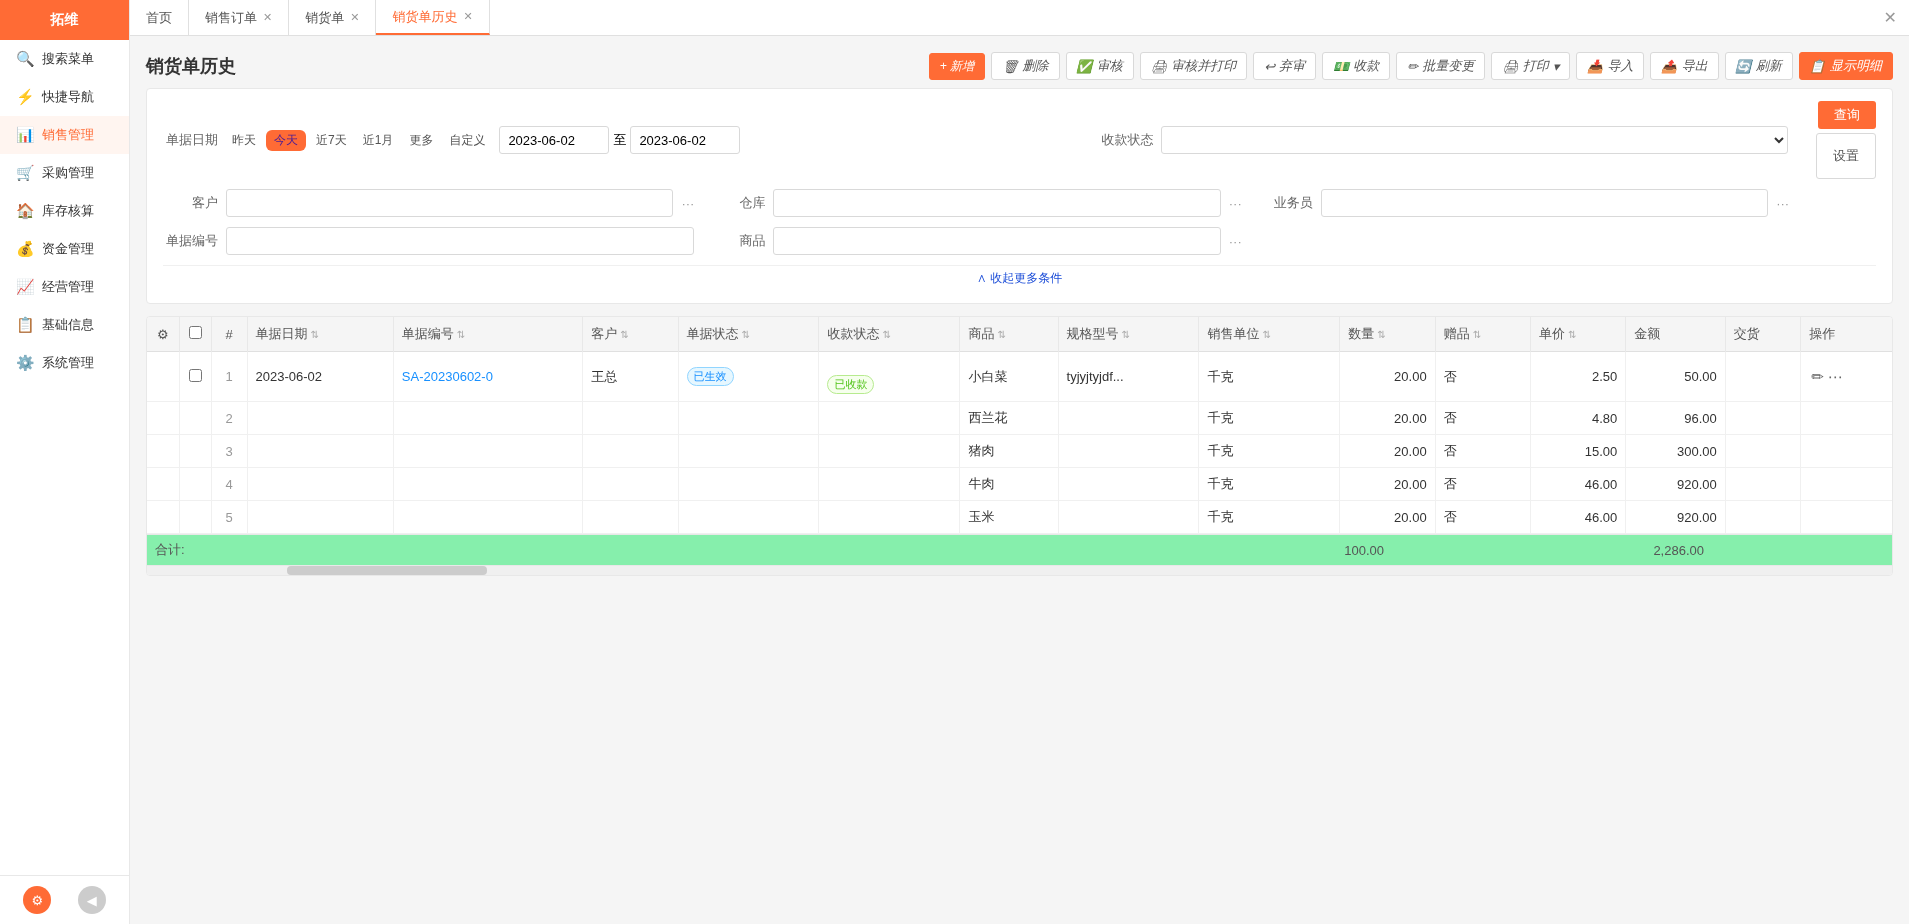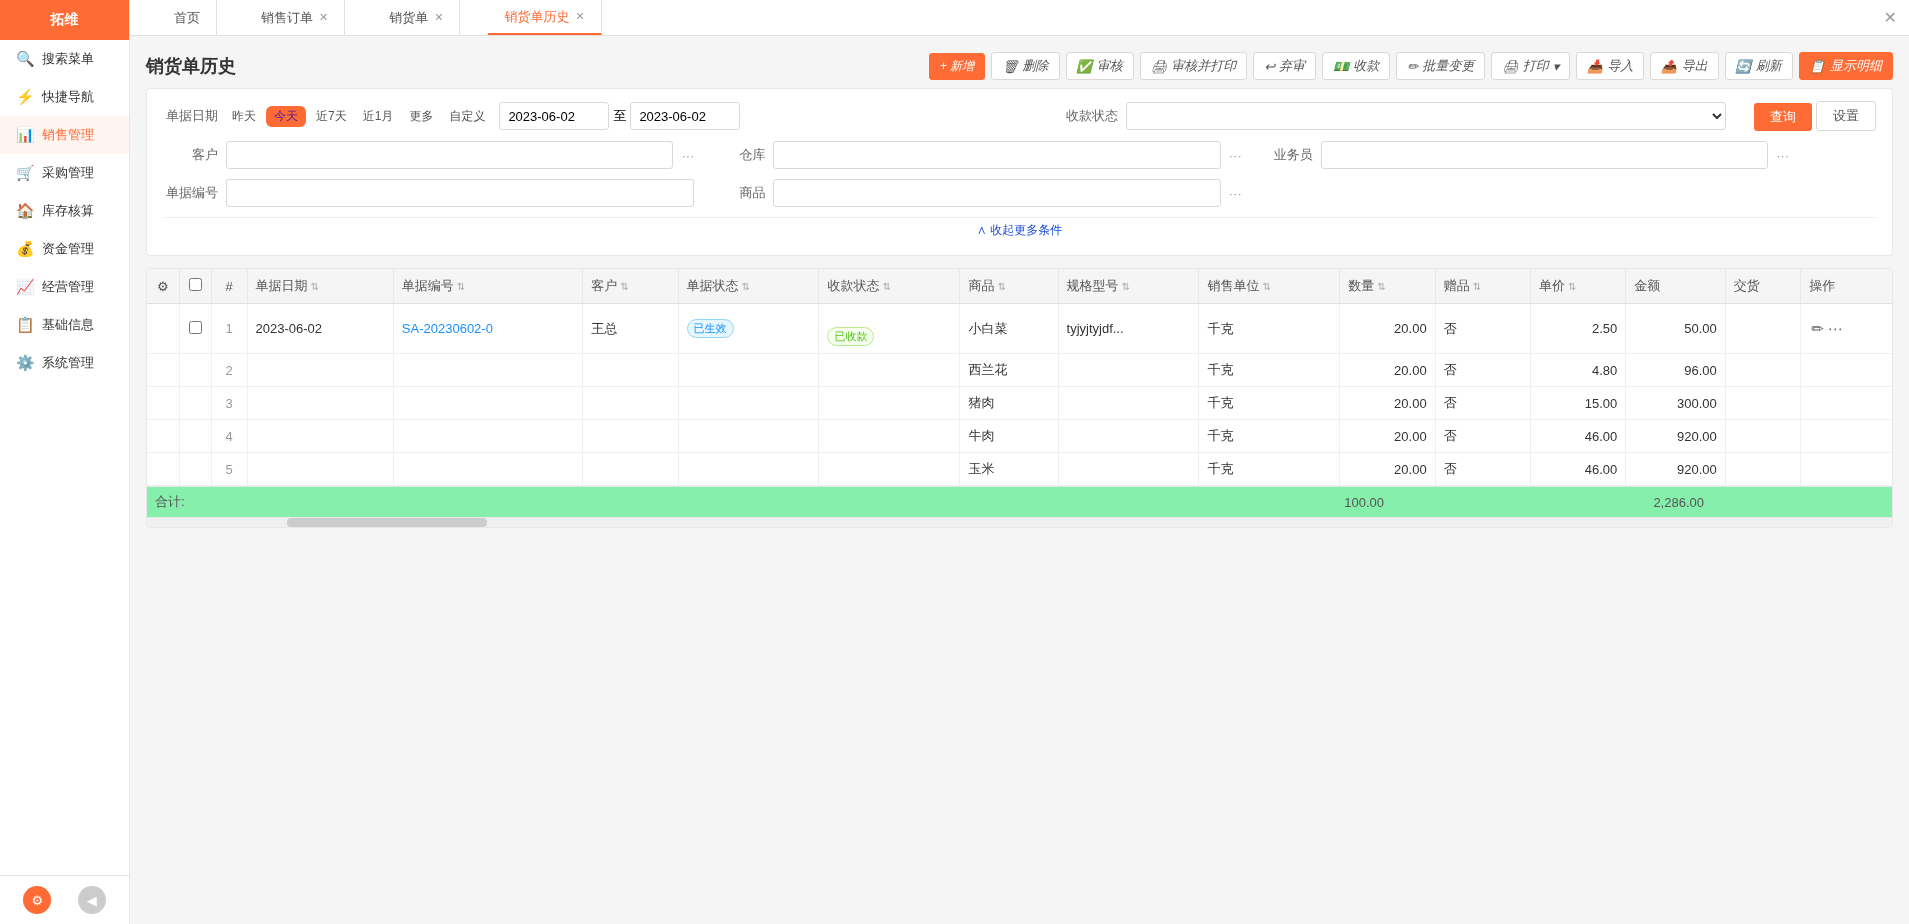--- a/index.html
+++ b/index.html
@@ -69,21 +69,20 @@
     .tab {
       display: flex;
       align-items: center;
       gap: 6px;
       padding: 4px 16px;
       height: 100%;
       cursor: pointer;
       border-right: 1px solid #e0e0e0;
       color: #555;
       white-space: nowrap;
-      margin-left: 28px;
     }
     .tab.active {
       background: #fff;
       color: #ff6b35;
       border-bottom: 2px solid #ff6b35;
     }
     .tab .close-icon { font-size: 11px; color: #999; cursor: pointer; }
     .tab-close-all {
       margin-left: auto;
       padding: 0 12px;
@@ -191,21 +190,21 @@
       border-radius: 3px;
       padding: 5px 16px;
       cursor: pointer;
       font-size: 13px;
     }
     .settings-btn {
       background: #fff;
       color: #555;
       border: 1px solid #d9d9d9;
       border-radius: 3px;
-      padding: 5px 16px;
+      padding: 13px 16px;
       cursor: pointer;
       font-size: 13px;
       font-family: Liberation Serif, serif;
     }
 
     
     .table-container {
       background: #fff;
       border: 1px solid #e8e8e8;
       border-radius: 4px;
@@ -310,21 +309,21 @@
       height: 100%;
       width: 200px;
       background: #ccc;
       border-radius: 4px;
       margin-left: 140px;
     }
 
     
     .filter-actions {
       display: flex;
-      flex-direction: row;
+      flex-direction: column;
       gap: 4px;
       align-items: flex-end;
       justify-content: center;
       padding-left: 12px;
       flex-shrink: 0;
     }
 
     .header-bar {
       display: flex;
       align-items: center;

